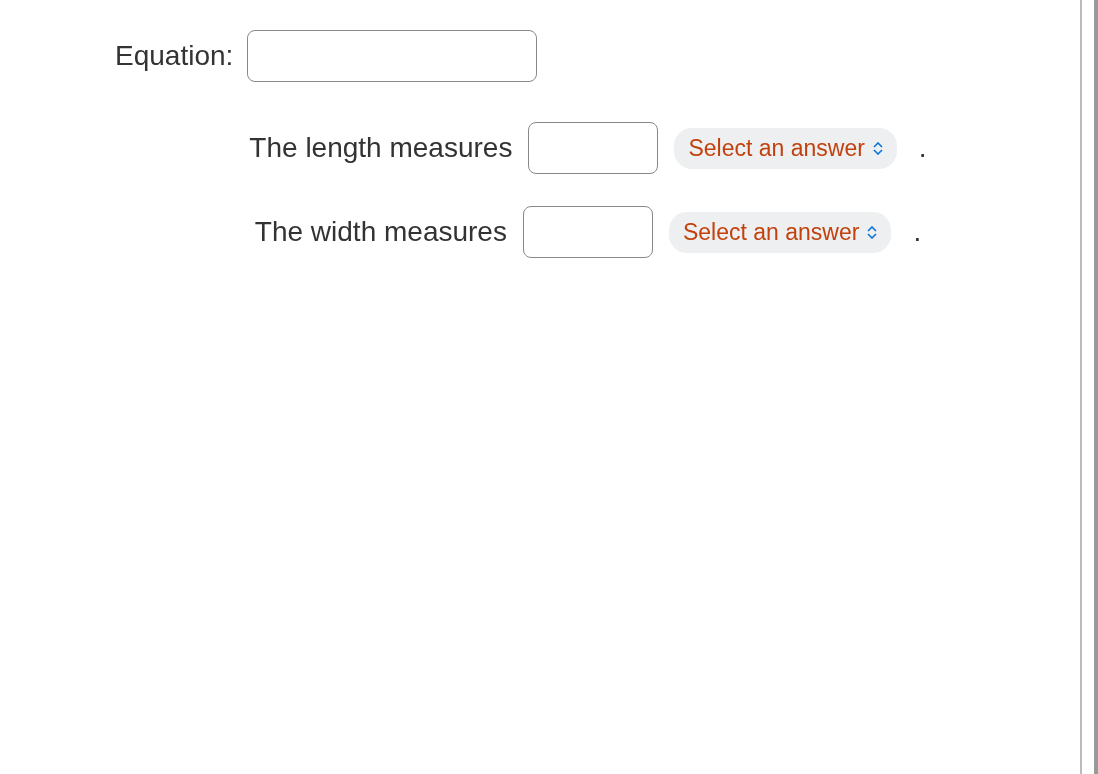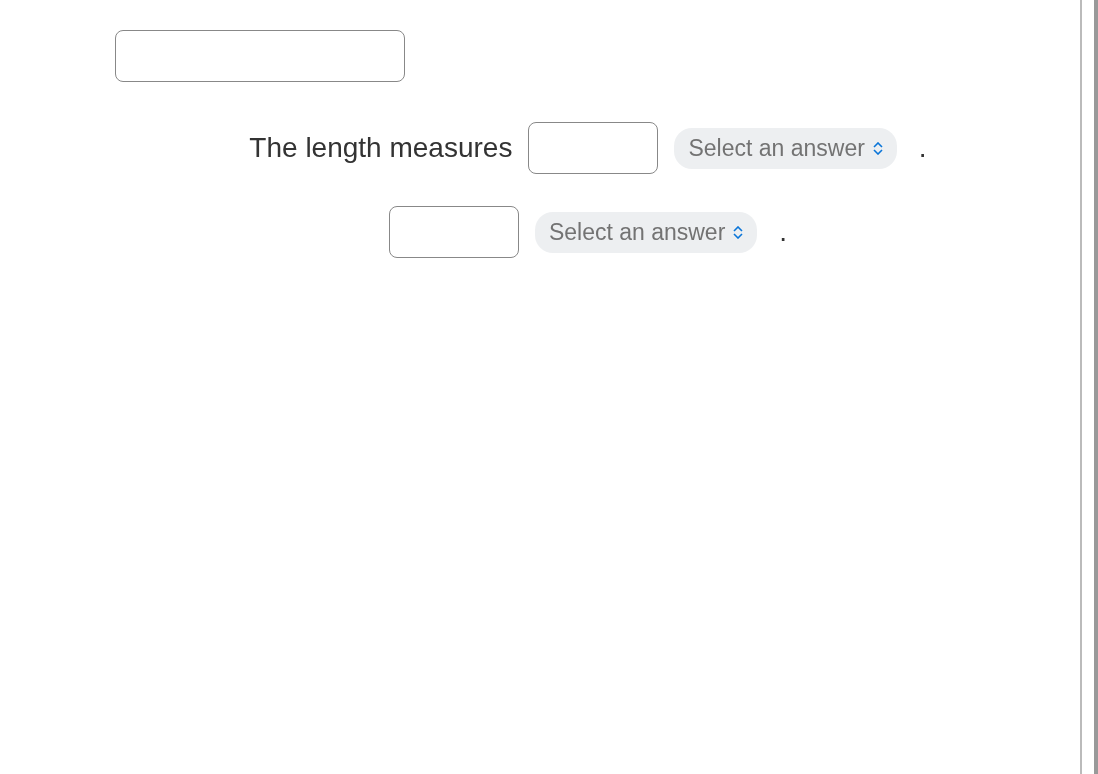--- a/index.html
+++ b/index.html
@@ -90,21 +90,21 @@
       padding: 0 10px;
       background: #fff;
     }
     .select-answer {
       display: inline-flex;
       align-items: center;
       background: #edeff1;
       border-radius: 18px;
       padding: 7px 14px;
       font-size: 23px;
-      color: #737373;
+      color: #c2410c;
       cursor: pointer;
       gap: 8px;
       user-select: none;
       white-space: nowrap;
     }
     .updown-icon {
       display: inline-flex;
       flex-direction: column;
       line-height: 0;
       gap: 1px;
@@ -120,20 +120,21 @@
     }
   </style>
 </head>
 <body>
 
 <div class="container">
 
 
 
   <div class="equation-row">
+    <span class="equation-label">Equation:</span>
     <input type="text" class="equation-input" style="">
   </div>
 
 
   <div class="measure-row">
     <span class="measure-label">The length measures</span>
     <input type="text" class="measure-input" style="">
     <span class="select-answer">
       <span>Select an answer</span>
       <span class="updown-icon">
@@ -142,20 +143,21 @@
           </svg>
         <svg viewBox="0 0 10 6">
             <path d="M1 1 L5 5 L9 1" fill="none" stroke="#0a75d8" stroke-width="1.6"></path>
           </svg>
       </span>
     </span>
     <span class="period">.</span>
   </div>
 
   <div class="measure-row">
+    <span class="measure-label">The width measures</span>
     <input type="text" class="measure-input" style="">
     <span class="select-answer">
       <span>Select an answer</span>
       <span class="updown-icon">
         <svg viewBox="0 0 10 6">
             <path d="M1 5 L5 1 L9 5" fill="none" stroke="#0a75d8" stroke-width="1.6"></path>
           </svg>
         <svg viewBox="0 0 10 6">
             <path d="M1 1 L5 5 L9 1" fill="none" stroke="#0a75d8" stroke-width="1.6"></path>
           </svg>

